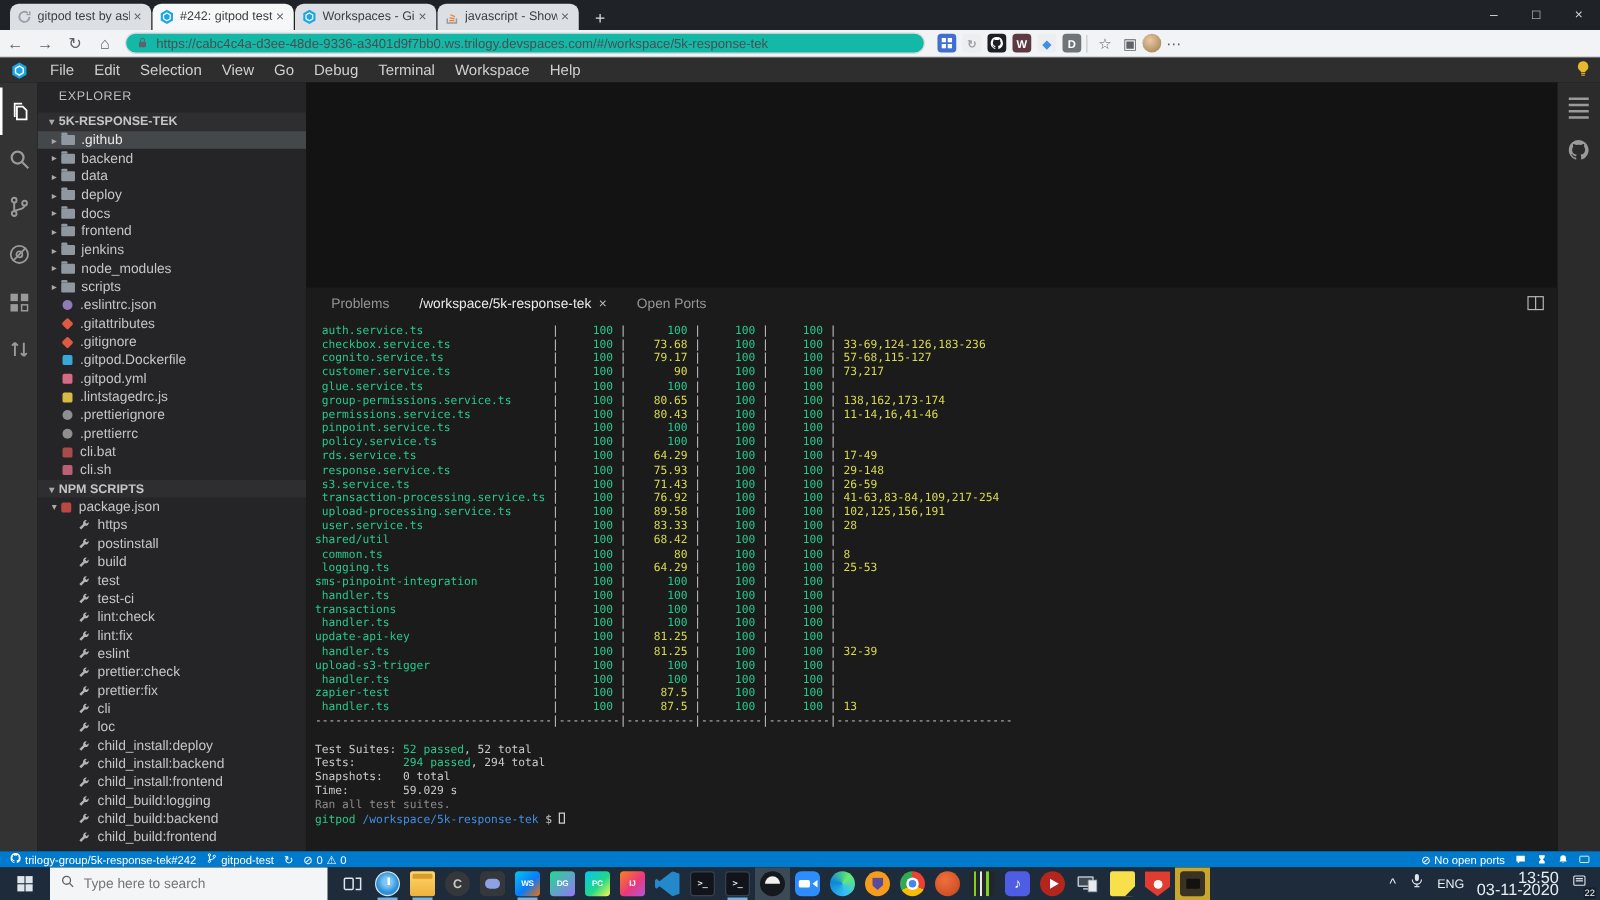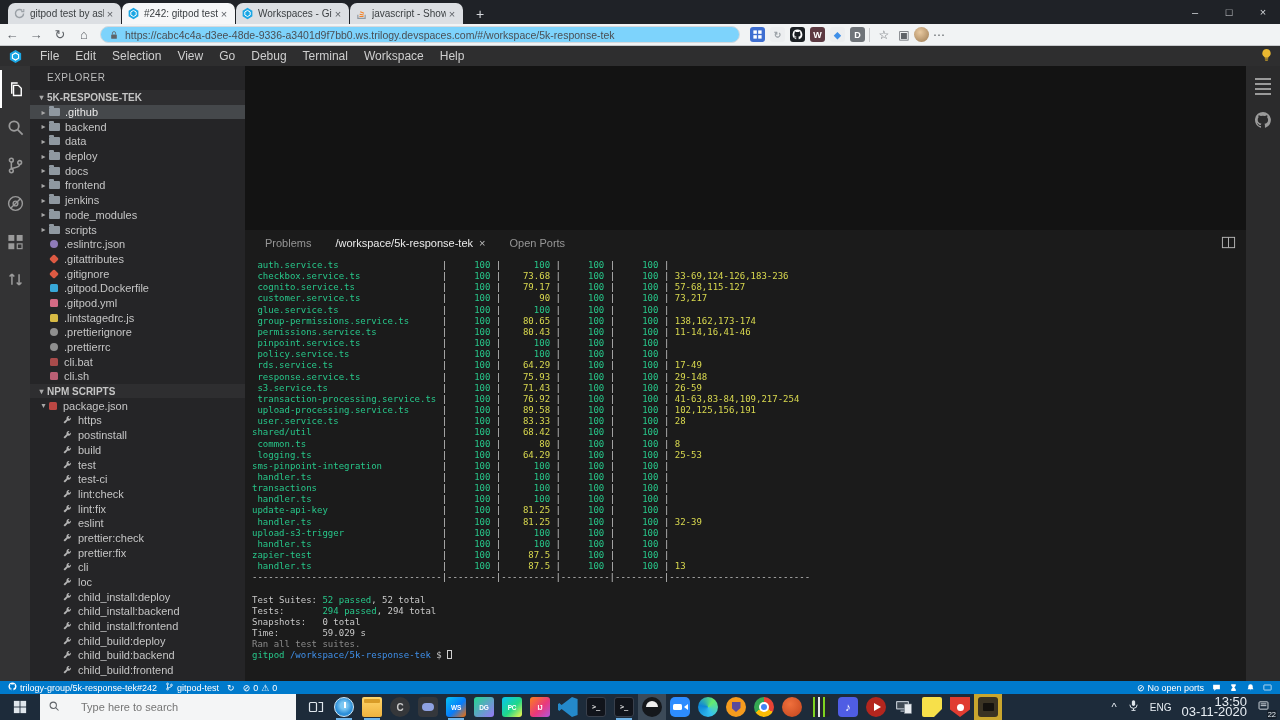--- a/index.html
+++ b/index.html
@@ -11,21 +11,21 @@
 .btab.active{background:#f6f7f8}
 .btab .fav{width:13px;height:13px;flex:0 0 13px;margin-right:4px}
 .btab .fav svg{width:13px;height:13px;display:block}
 .btitle{flex:1;white-space:nowrap;overflow:hidden;min-width:0}
 .bclose{flex:0 0 12px;text-align:center;color:#5f6368;font-size:11px}
 .newtab{width:24px;height:20px;color:#d6d9dd;font-size:14px;display:flex;align-items:center;justify-content:center;margin-left:4px}
 #winctl{position:absolute;right:0;top:0;height:24px;display:flex;align-items:center}
 #winctl span{width:34px;text-align:center;color:#d4d7db;font-size:11px}
 #toolbar{position:absolute;left:0;top:24px;width:1280px;height:22px;background:#f1f3f4;display:flex;align-items:center;border-bottom:1px solid #c8cacd}
 .navbtn{width:24px;text-align:center;color:#5f6368;font-size:13px;line-height:22px}
-#urlbar{height:17px;flex:0 0 640px;background:#7dd3fc;border:1px solid #d6d9dd;border-radius:9px;display:flex;align-items:center;padding:0 8px;margin-left:4px}
+#urlbar{height:17px;flex:0 0 640px;background:#14b8a6;border:1px solid #d6d9dd;border-radius:9px;display:flex;align-items:center;padding:0 8px;margin-left:4px}
 #urlbar svg{width:10px;height:10px;margin-right:6px}
 #urltext{font-size:10.5px;color:#4a4e53;white-space:nowrap;overflow:hidden}
 #extrow{display:flex;align-items:center;margin-left:10px;gap:5px}
 .ext{width:15px;height:15px;border-radius:3px;display:flex;align-items:center;justify-content:center;font-size:9px;font-weight:bold;color:#fff}
 .ext svg{width:11px;height:11px}
 .tooldiv{width:1px;height:14px;background:#c8cacd;margin:0 4px}
 .toolico{color:#5f6368;font-size:12px;width:20px;text-align:center}
 #avatar{width:15px;height:15px;border-radius:50%;background:radial-gradient(circle at 40% 35%,#e8c9a0,#9c7a52)}
 
 #menubar{position:absolute;left:0;top:46px;width:1280px;height:20px;background:#2e2e2f;display:flex;align-items:center;color:#cfcfcf;font-size:12px}
@@ -80,21 +80,21 @@
 .cursor{display:inline-block;width:5px;height:9px;border:1px solid #cfcfcf;vertical-align:-1px}
 
 #statusbar{position:absolute;left:0;top:681px;width:1280px;height:13px;display:flex;justify-content:space-between;align-items:center;color:#fff;font-size:9px;padding:0 8px}
 .sgroup{display:flex;align-items:center;gap:8px;height:13px}
 .sitem{display:flex;align-items:flex-end;gap:3px}
 .sitem svg{width:9px;height:9px}
 
 #taskbar{position:absolute;left:0;top:694px;width:1280px;height:26px;background:#1d2b3a;display:flex;align-items:stretch}
 #startbtn{width:40px;display:flex;align-items:center;justify-content:center}
 #startbtn svg{width:14px;height:14px}
-#tsearch{width:256px;background:#f4f5f6;display:flex;align-items:center;padding-left:8px;gap:21px}
+#tsearch{width:222px;background:#f4f5f6;display:flex;align-items:center;padding-left:8px;gap:7px}
 #tsearch svg{width:12px;height:12px}
 #tsearch input{border:0;outline:0;background:transparent;font-size:11px;color:#444;width:170px;font-family:"Liberation Sans",sans-serif}
 #apps{display:flex;align-items:stretch;margin-left:6px}
 .app{width:28px;display:flex;align-items:center;justify-content:center;position:relative}
 .app.open::after{content:"";position:absolute;bottom:0;left:6px;right:6px;height:2px;background:#6fb3e8}
 .app.focused{background:#3c4a58}
 .app.highlight{background:#c9a62e}
 .tile{width:20px;height:20px;display:flex;align-items:center;justify-content:center;font-size:6.5px;font-weight:bold;color:#fff;position:relative;border-radius:3px;letter-spacing:-.2px}
 .tile svg{width:18px;height:18px}
 .a-task-view .tile svg{width:16px;height:16px}
@@ -524,21 +524,21 @@
             </svg>
           </span>
           <span>child_install:frontend</span>
         </div>
         <div class="trow pad3">
           <span class="wr">
             <svg viewBox="0 0 16 16" fill="currentColor">
               <path d="M14.2 4.1a3.8 3.8 0 0 1-4.9 4.7l-4.6 4.9-2.3-2.3 4.9-4.6A3.8 3.8 0 0 1 12 1.9L9.7 4.2l2.1 2.1 2.4-2.2z"></path>
             </svg>
           </span>
-          <span>child_build:deploy</span>
+          <span>child_build:logging</span>
         </div>
         <div class="trow pad3">
           <span class="wr">
             <svg viewBox="0 0 16 16" fill="currentColor">
               <path d="M14.2 4.1a3.8 3.8 0 0 1-4.9 4.7l-4.6 4.9-2.3-2.3 4.9-4.6A3.8 3.8 0 0 1 12 1.9L9.7 4.2l2.1 2.1 2.4-2.2z"></path>
             </svg>
           </span>
           <span>child_build:backend</span>
         </div>
         <div class="trow pad3">

